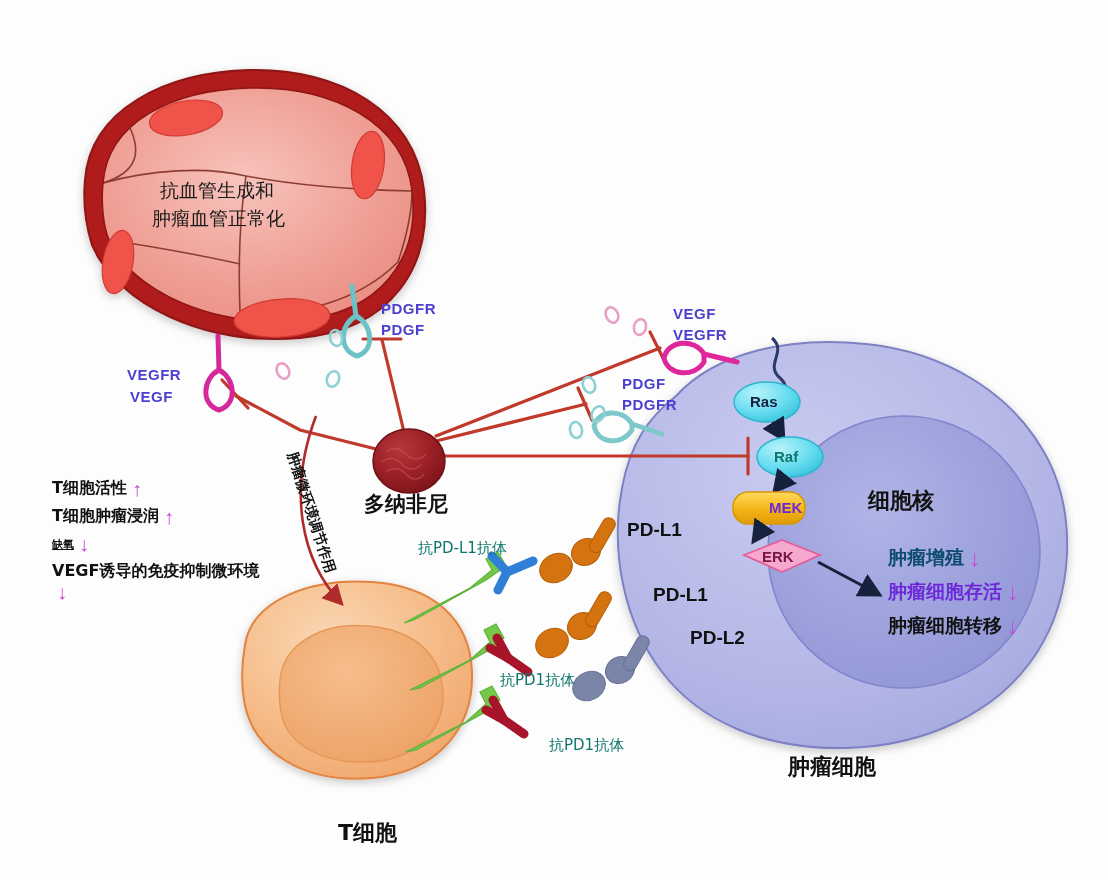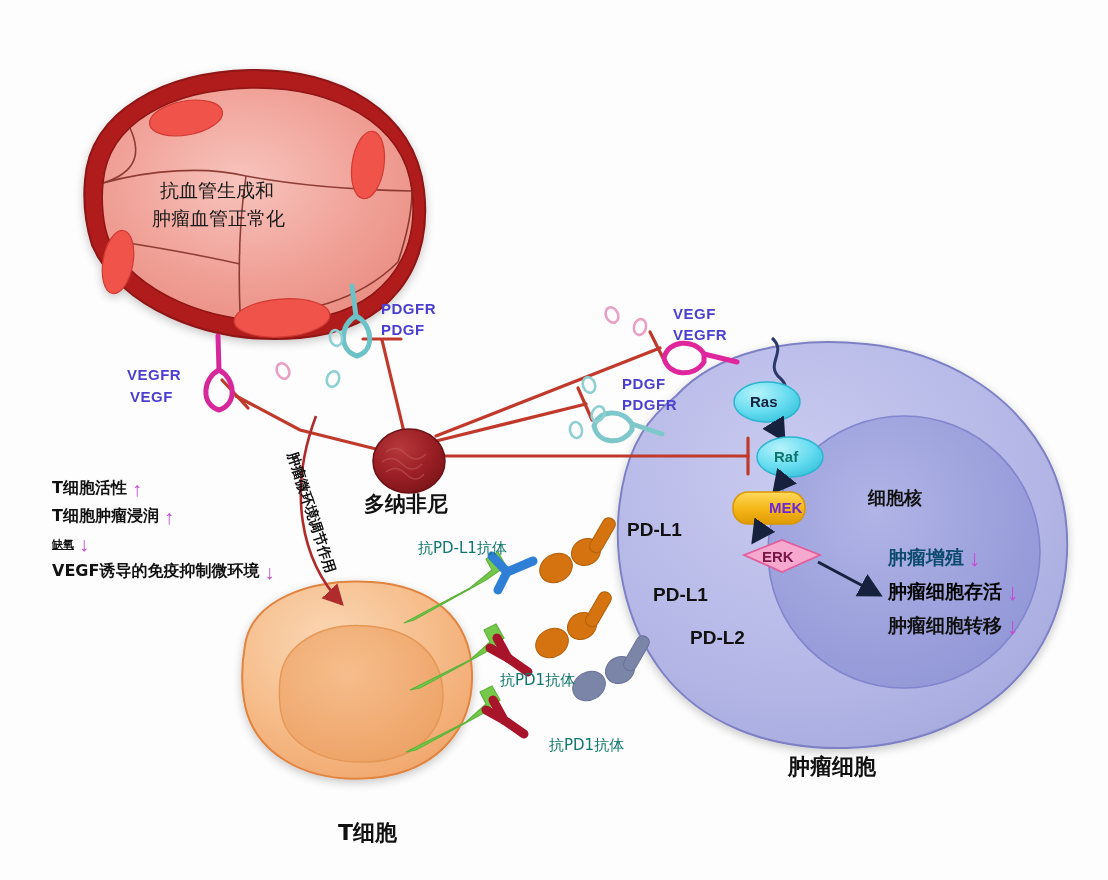--- a/index.html
+++ b/index.html
@@ -268,29 +268,29 @@
 
 <div class="lbl cn" style="left:364px;top:490px;font-size:21px;">多纳非尼</div>
 
 <div class="lbl cn rot" style="left:300px;top:450px;font-size:14px;transform:rotate(72deg);">肿瘤微环境调节作用</div>
 
 <div class="lbl node-txt" style="left:750px;top:393px;color:#16213e;">Ras</div>
 <div class="lbl node-txt" style="left:774px;top:448px;color:#0f766e;">Raf</div>
 <div class="lbl node-txt" style="left:746px;top:499px;color:#6d28d9;margin-left:23px;">MEK</div>
 <div class="lbl node-txt" style="left:762px;top:548px;color:#7a1547;">ERK</div>
 
-<div class="lbl cn" style="left:868px;top:486px;font-size:18px;font-family:Liberation Serif, serif;">细胞核</div>
+<div class="lbl cn" style="left:868px;top:486px;font-size:22px;font-family:Liberation Serif, serif;">细胞核</div>
 
 <div id="nucEffects" style="position:absolute;left:888px;top:545px;">
       <div style="display: flex; align-items: center; margin-bottom: 8px;">
         <span class="cn" style="font-size: 19px; font-weight: bold; color: #0c4a6e; white-space: nowrap;">肿瘤增殖</span>
         <span style="margin-left: 5px; font-size: 23px; font-weight: bold; color: rgb(200, 74, 214); line-height: 1;">↓</span>
       </div>
       <div style="display: flex; align-items: center; margin-bottom: 8px;">
-        <span class="cn" style="font-size: 19px; font-weight: bold; color: #000000; white-space: nowrap;">肿瘤细胞存活</span>
+        <span class="cn" style="font-size: 19px; font-weight: bold; color: #6d28d9; white-space: nowrap;">肿瘤细胞存活</span>
         <span style="margin-left: 5px; font-size: 23px; font-weight: bold; color: rgb(200, 74, 214); line-height: 1;">↓</span>
       </div>
       <div style="display: flex; align-items: center; margin-bottom: 9px;">
         <span class="cn" style="font-size: 19px; font-weight: bold; color: rgb(17, 17, 17); white-space: nowrap;">肿瘤细胞转移</span>
         <span style="margin-left: 5px; font-size: 23px; font-weight: bold; color: rgb(200, 74, 214); line-height: 1;">↓</span>
       </div>
     </div>
 
 <div id="leftEffects" style="position:absolute;left:52px;top:478px;">
       <div style="display: flex; align-items: center; margin-bottom: 7px;">
@@ -298,21 +298,21 @@
         <span style="margin-left: 5px; font-size: 20px; font-weight: bold; color: rgb(200, 74, 214); line-height: 1;">↑</span>
       </div>
       <div style="display: flex; align-items: center; margin-bottom: 7px;">
         <span class="cn" style="font-size: 16px; font-weight: bold; color: rgb(17, 17, 17); white-space: nowrap;">T细胞肿瘤浸润</span>
         <span style="margin-left: 5px; font-size: 20px; font-weight: bold; color: rgb(200, 74, 214); line-height: 1;">↑</span>
       </div>
       <div style="display: flex; align-items: center; margin-bottom: 7px;">
         <span class="cn" style="font-size: 11px; font-weight: bold; color: rgb(17, 17, 17); white-space: nowrap; text-decoration: underline;">缺氧</span>
         <span style="margin-left: 5px; font-size: 20px; font-weight: bold; color: rgb(200, 74, 214); line-height: 1;">↓</span>
       </div>
-      <div style="display: flex; align-items: flex-end; margin-bottom: 7px;">
+      <div style="display: flex; align-items: flex-start; margin-bottom: 7px; flex-direction: column;">
         <span class="cn" style="font-size: 16px; font-weight: bold; color: rgb(17, 17, 17); white-space: nowrap;">VEGF诱导的免疫抑制微环境</span>
         <span style="margin-left: 5px; font-size: 20px; font-weight: bold; color: rgb(200, 74, 214); line-height: 1;">↓</span>
       </div>
     </div>
 
 <div class="lbl" style="left:627px;top:519px;font-size:19px;">PD-L1</div>
 <div class="lbl" style="left:653px;top:584px;font-size:19px;">PD-L1</div>
 <div class="lbl" style="left:690px;top:627px;font-size:19px;">PD-L2</div>
 
 <div class="lbl cn small-cn" style="left:418px;top:539px;">抗PD-L1抗体</div>

